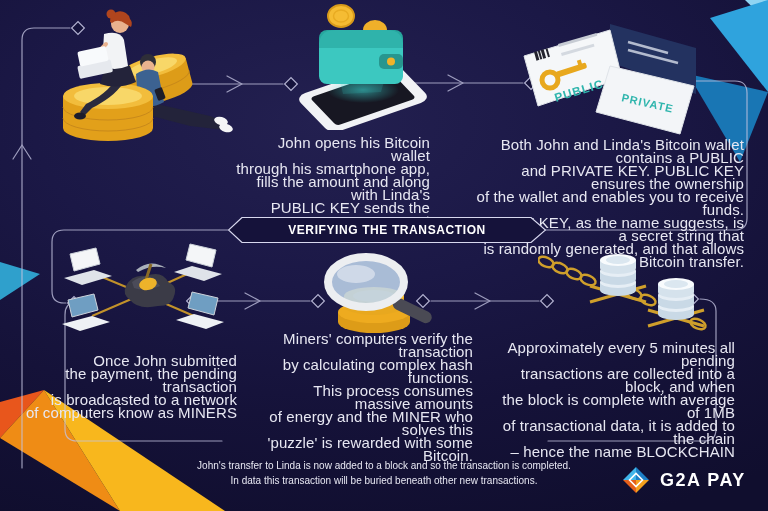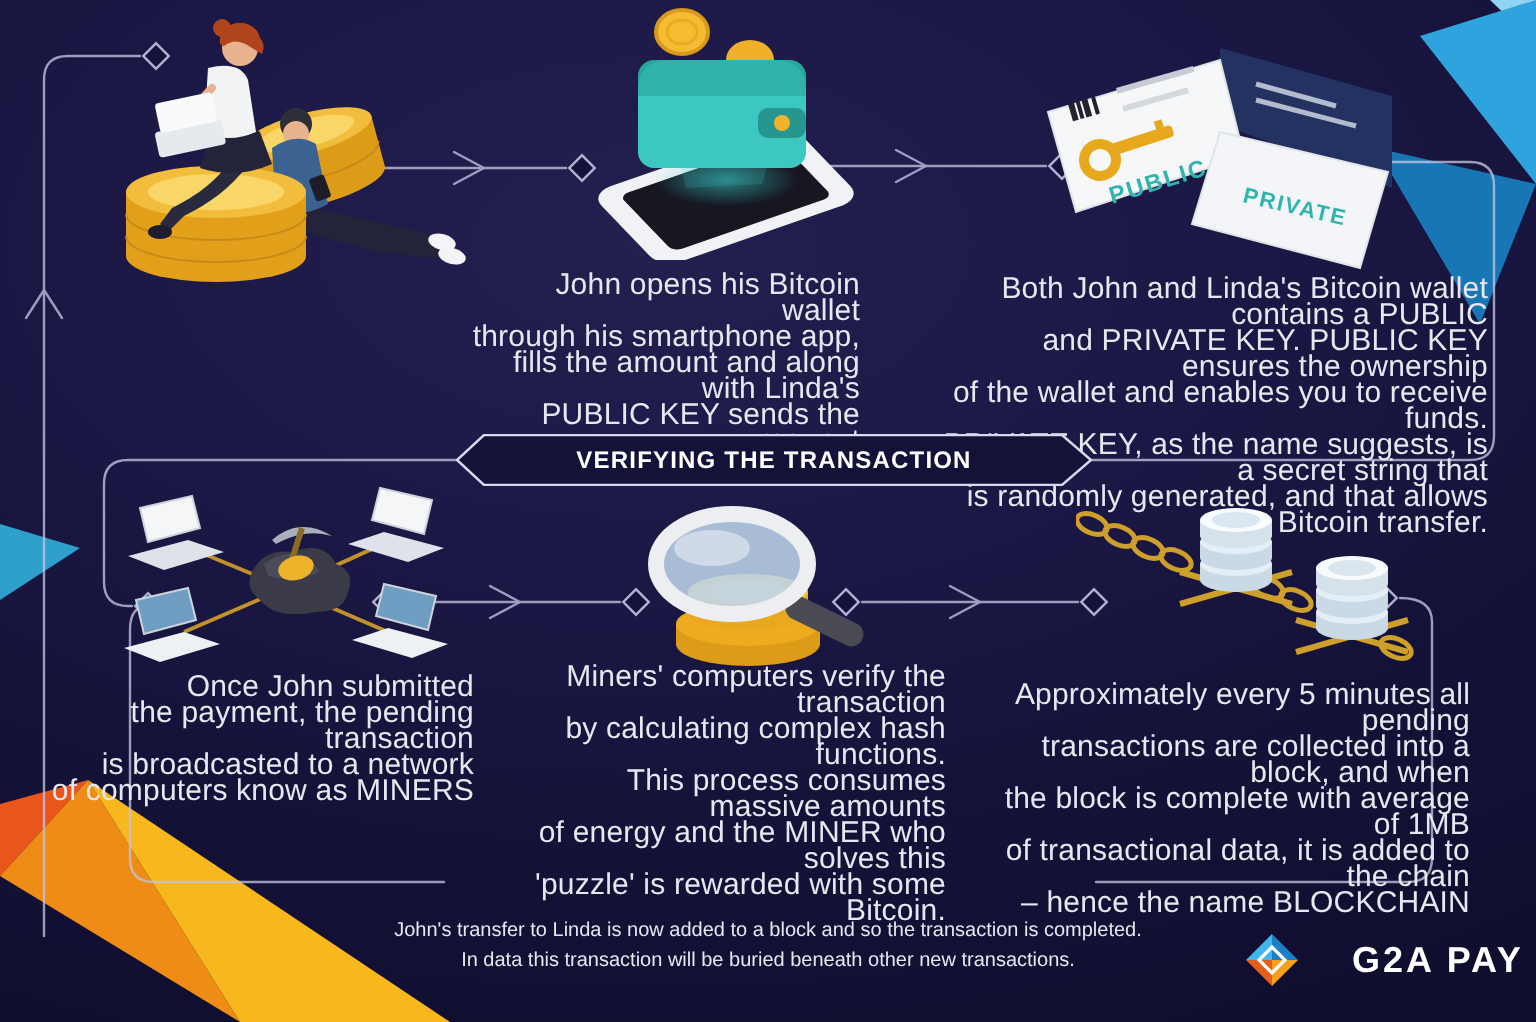--- a/index.html
+++ b/index.html
@@ -17,21 +17,21 @@
   .banner { position:absolute; }
   .banner svg { position:absolute; left:0; top:0; }
   .banner span {
     position:absolute; inset:0; display:flex; align-items:center; justify-content:center;
     color:#ffffff; font-weight:bold; font-size:12px; letter-spacing:0.6px;
   }
   .footer-note {
     position:absolute; left:100px; right:100px; top:459px; text-align:center;
     color:#e7e7f2; font-size:10px; line-height:14.5px; white-space:pre-line;
   }
-  .logo { position:absolute; left:620px; top:464px; display:flex; align-items:center; gap:24px; }
+  .logo { position:absolute; left:620px; top:464px; display:flex; align-items:center; gap:8px; }
   .logo-text { color:#ffffff; font-weight:bold; font-size:18px; letter-spacing:1.5px; }
 </style>
 </head>
 <body>
 
 <div class="stage">
 
   <svg class="abs" style="left:0;top:0" width="768" height="511" viewBox="0 0 768 511">
 
     <polygon points="745,0 768,0 768,22" fill="#8fd4f2"></polygon>
@@ -264,21 +264,21 @@
 
   <div class="caption" style="left:235px;top:136px;width:195px">John opens his Bitcoin wallet
 through his smartphone app,
 fills the amount and along with Linda's
 PUBLIC KEY sends the request</div>
   <div class="caption" style="left:464px;top:138px;width:280px">Both John and Linda's Bitcoin wallet contains a PUBLIC
 and PRIVATE KEY. PUBLIC KEY ensures the ownership
 of the wallet and enables you to receive funds.
 PRIVATE KEY, as the name suggests, is a secret string that
 is randomly generated, and that allows Bitcoin transfer.</div>
-  <div class="caption" style="left:22px;top:337px;width:215px">Once John submitted
+  <div class="caption" style="left:22px;top:354px;width:215px">Once John submitted
 the payment, the pending transaction
 is broadcasted to a network
 of computers know as MINERS</div>
   <div class="caption" style="left:258px;top:332px;width:215px">Miners' computers verify the transaction
 by calculating complex hash functions.
 This process consumes massive amounts
 of energy and the MINER who solves this
 'puzzle' is rewarded with some Bitcoin.</div>
   <div class="caption" style="left:495px;top:341px;width:240px">Approximately every 5 minutes all pending
 transactions are collected into a block, and when

